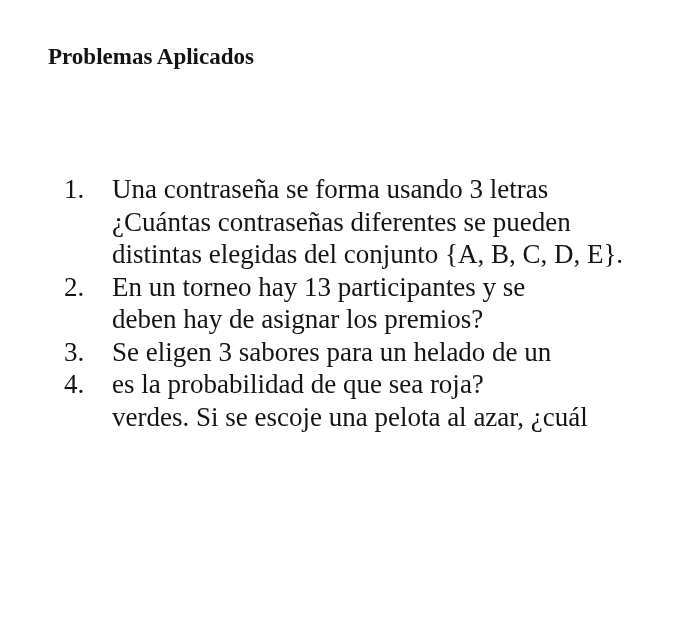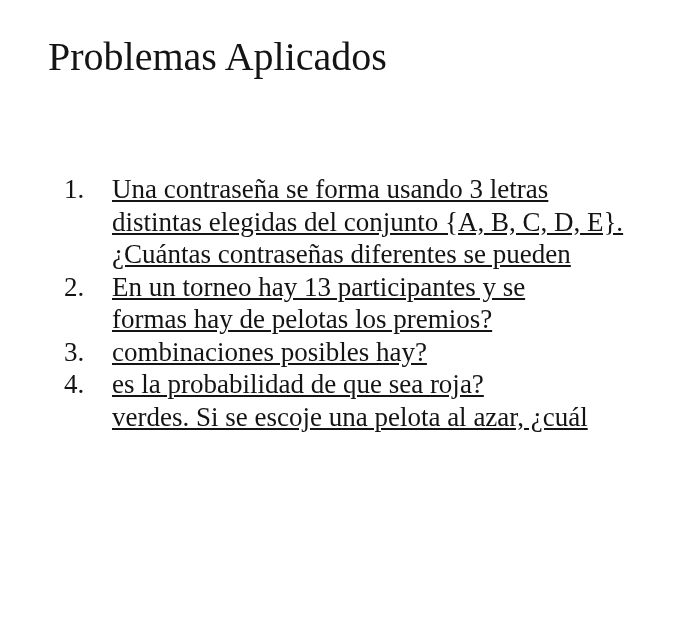--- a/index.html
+++ b/index.html
@@ -12,22 +12,22 @@
       height: 620px;
       position: relative;
       overflow: hidden;
       font-family: "Liberation Serif", "DejaVu Serif", serif;
       color: #141414;
     }
     .title {
       position: absolute;
       left: 48px;
       top: 38px;
-      font-size: 40px;
-      font-weight: normal;
+      font-size: 23px;
+      font-weight: bold;
       letter-spacing: 0px;
       margin: 0;
       line-height: 38px;
     }
     .problem-list {
       position: absolute;
       left: 64px;
       top: 173px;
       width: 620px;
       margin: 0;
@@ -46,48 +46,47 @@
     }
     .problem-text {
       flex: 1;
       font-size: 27px;
       line-height: 32.5px;
       padding-right: 6px;
     }
     .problem-text .line {
       display: block;
       white-space: nowrap;
-      text-decoration: underline;
     }
   </style>
 </head>
 <body>
 
 <h1 class="title">Problemas Aplicados</h1>
 
 <ol class="problem-list">
   <li class="problem-item">
     <span class="problem-num">1.</span>
     <span class="problem-text">
       <span class="line">Una contraseña se forma usando 3 letras</span>
+      <span class="line">¿Cuántas contraseñas diferentes se pueden</span>
       <span class="line">distintas elegidas del conjunto {A, B, C, D, E}.</span>
-      <span class="line">¿Cuántas contraseñas diferentes se pueden</span>
     </span>
   </li>
   <li class="problem-item">
     <span class="problem-num">2.</span>
     <span class="problem-text">
       <span class="line">En un torneo hay 13 participantes y se</span>
-      <span class="line">formas hay de pelotas los premios?</span>
+      <span class="line">deben hay de asignar los premios?</span>
     </span>
   </li>
   <li class="problem-item">
     <span class="problem-num">3.</span>
     <span class="problem-text">
-      <span class="line">combinaciones posibles hay?</span>
+      <span class="line">Se eligen 3 sabores para un helado de un</span>
     </span>
   </li>
   <li class="problem-item">
     <span class="problem-num">4.</span>
     <span class="problem-text">
       <span class="line">es la probabilidad de que sea roja?</span>
       <span class="line">verdes. Si se escoje una pelota al azar, ¿cuál</span>
     </span>
   </li>
 </ol>

